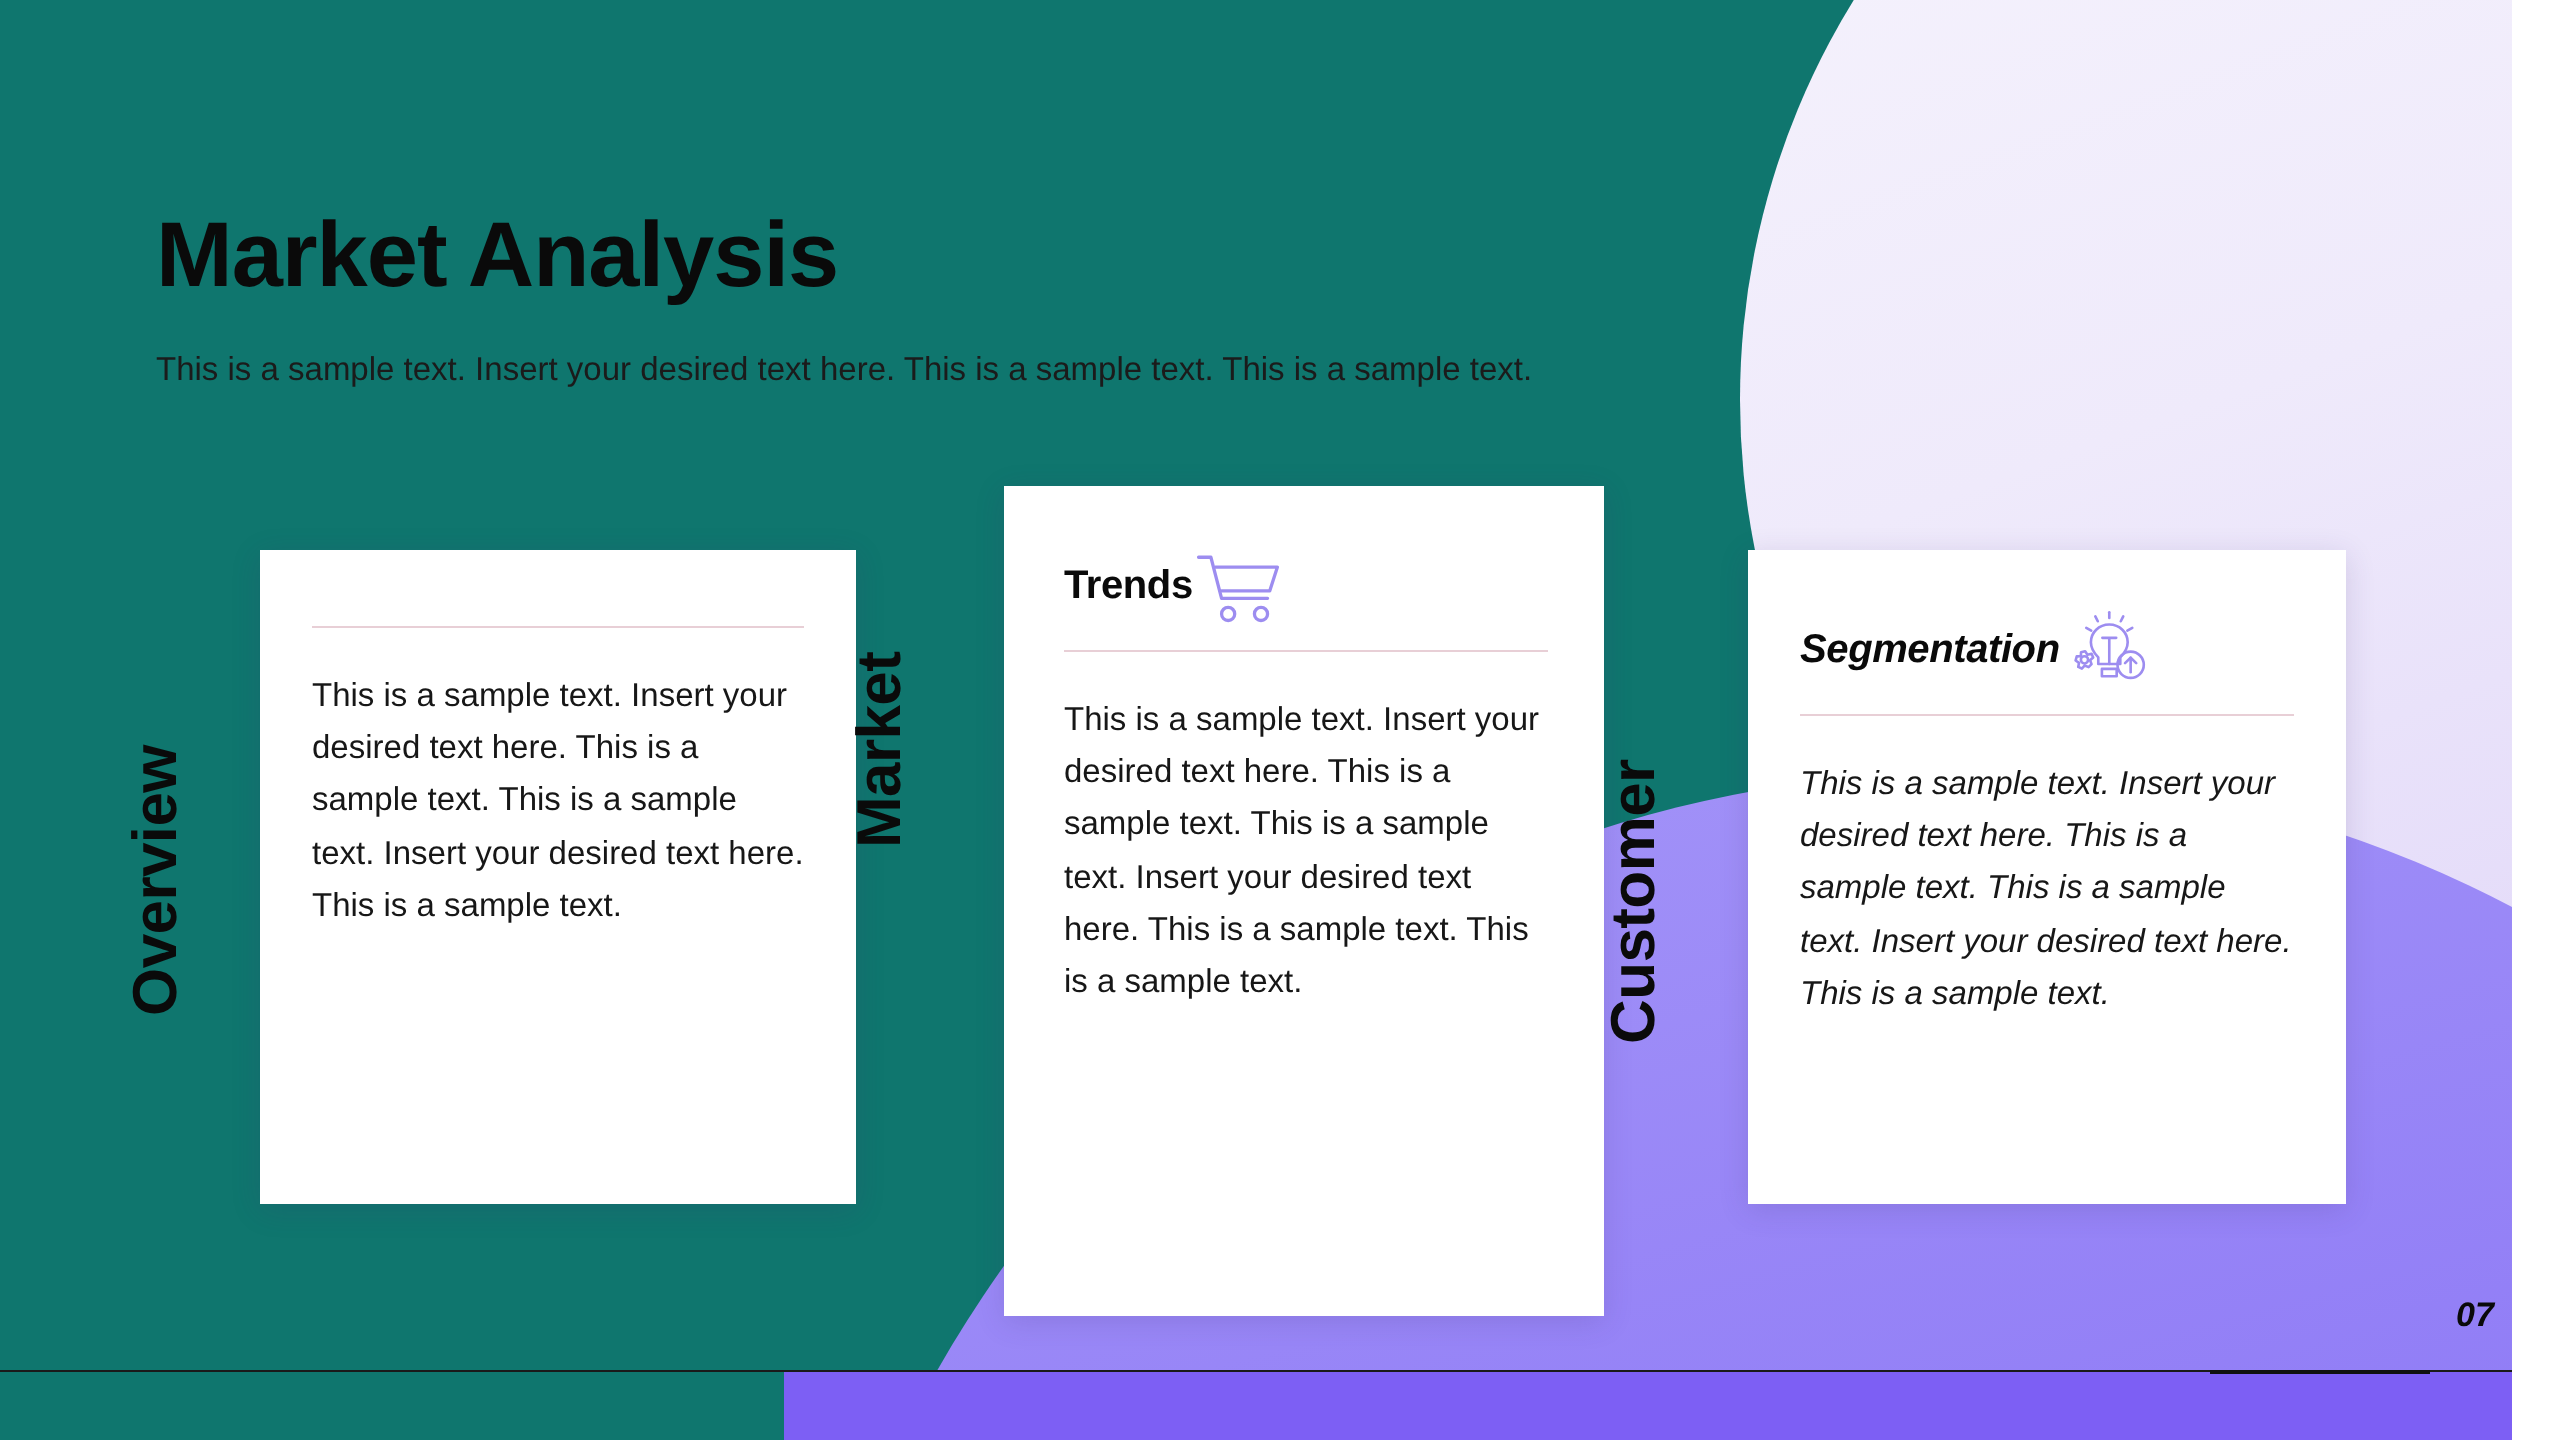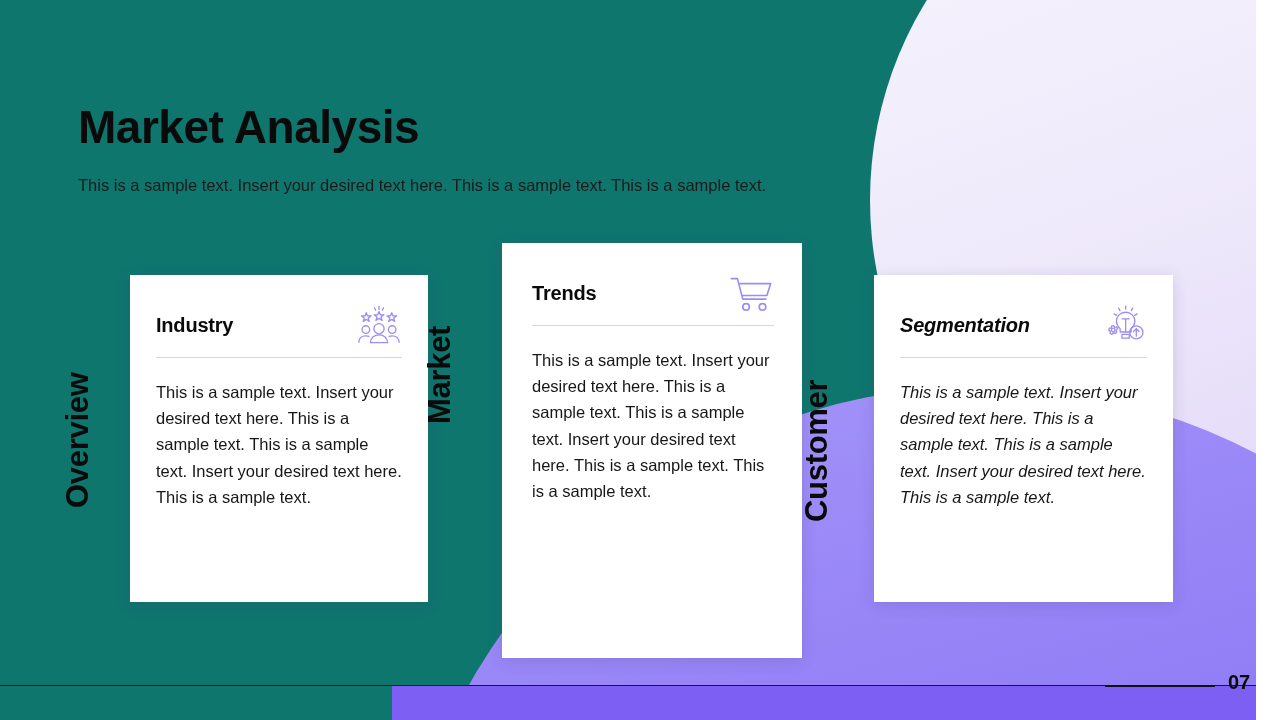--- a/index.html
+++ b/index.html
@@ -117,21 +117,21 @@
   .card-segmentation {
     left: 874px;  top: 275px;
     width: 299px; height: 327px;
     padding: 28px 26px 0 26px;
     font-style: italic;
   }
 
   .card-head {
     display: flex;
     align-items: center;
-    justify-content: space-between;
+    justify-content: flex-start;
     height: 44px;
   }
   .card-title {
     font-size: 20px;
     font-weight: bold;
     color: #0a0a0a;
     letter-spacing: -0.2px;
   }
   .card-icon {
     width: 46px;
@@ -157,63 +157,45 @@
     left: 1105px;
     top: 685px;
     width: 110px;
     height: 0;
     border-top: 2px solid #111111;
     z-index: 7;
   }
   .page-number {
     position: absolute;
     left: 1228px;
-    top: 671px;
-    font-size: 20px;
+    top: 648px;
+    font-size: 17px;
     font-weight: bold;
     color: #0a0a0a;
     z-index: 7;
+    font-style: italic;
   }
 </style>
 </head>
 <body>
 
 <div id="slide">
 
   <div class="bg-lavender-top"></div>
   <div class="bg-purple-circle"></div>
   <div class="bg-purple-band"></div>
 
   <div class="page-title">Market Analysis</div>
   <div class="page-subtitle">This is a sample text. Insert your desired text here. This is a sample text. This is a sample text.</div>
 
   <div class="side-label side-label-overview">Overview</div>
   <div class="side-label side-label-market">Market</div>
   <div class="side-label side-label-customer">Customer</div>
 
   <div class="card card-industry">
-    <div class="card-head">
-      <div class="card-title">Industry</div>
-      <svg class="card-icon" viewBox="0 0 56 48" fill="none">
-        <g stroke="#9d8df0" stroke-width="1.6" stroke-linecap="round" stroke-linejoin="round">
-          <path d="M28 1.5 L28 5"></path>
-          <path d="M22.5 3 L24 6"></path>
-          <path d="M33.5 3 L32 6"></path>
-          <path d="M12.5 9 L14 13 L18.3 13 L14.9 15.6 L16.2 19.6 L12.5 17.2 L8.8 19.6 L10.1 15.6 L6.7 13 L11 13 Z"></path>
-          <path d="M28 7.5 L29.6 11.6 L34 11.6 L30.5 14.3 L31.8 18.4 L28 15.9 L24.2 18.4 L25.5 14.3 L22 11.6 L26.4 11.6 Z"></path>
-          <path d="M43.5 9 L45 13 L49.3 13 L45.9 15.6 L47.2 19.6 L43.5 17.2 L39.8 19.6 L41.1 15.6 L37.7 13 L42 13 Z"></path>
-          <circle cx="28" cy="28.5" r="6.2"></circle>
-          <path d="M17.5 45.5 C17.5 39.6 22.2 36 28 36 C33.8 36 38.5 39.6 38.5 45.5 Z"></path>
-          <circle cx="12" cy="29.5" r="4.6"></circle>
-          <path d="M3.5 45 C3.5 40.2 7.1 37.2 12 37.2 C13.4 37.2 14.6 37.4 15.7 37.8"></path>
-          <circle cx="44" cy="29.5" r="4.6"></circle>
-          <path d="M52.5 45 C52.5 40.2 48.9 37.2 44 37.2 C42.6 37.2 41.4 37.4 40.3 37.8"></path>
-        </g>
-      </svg>
-    </div>
     <div class="card-divider"></div>
     <div class="card-body">This is a sample text. Insert your desired text here. This is a sample text. This is a sample text. Insert your desired text here. This is a sample text.</div>
   </div>
 
   <div class="card card-trends">
     <div class="card-head">
       <div class="card-title">Trends</div>
       <svg class="card-icon" viewBox="0 0 56 48" fill="none">
         <g stroke="#9d8df0" stroke-width="2" stroke-linecap="round" stroke-linejoin="round">
           <path d="M4 6.5 L11.5 6.5 L18 31.5 L46 31.5"></path>

